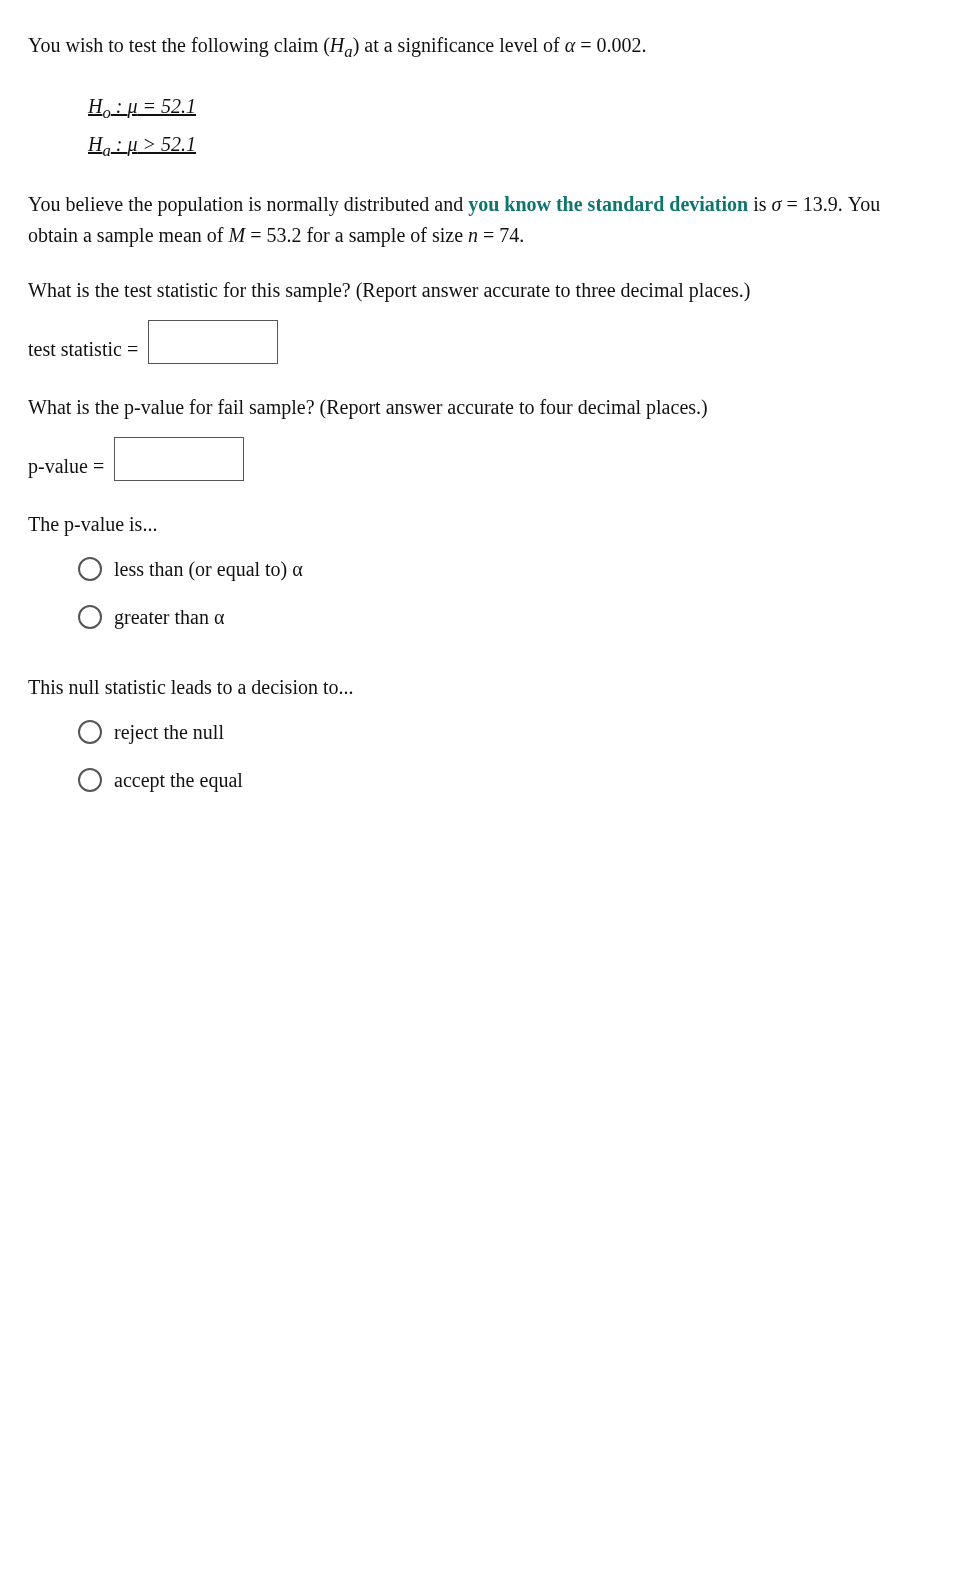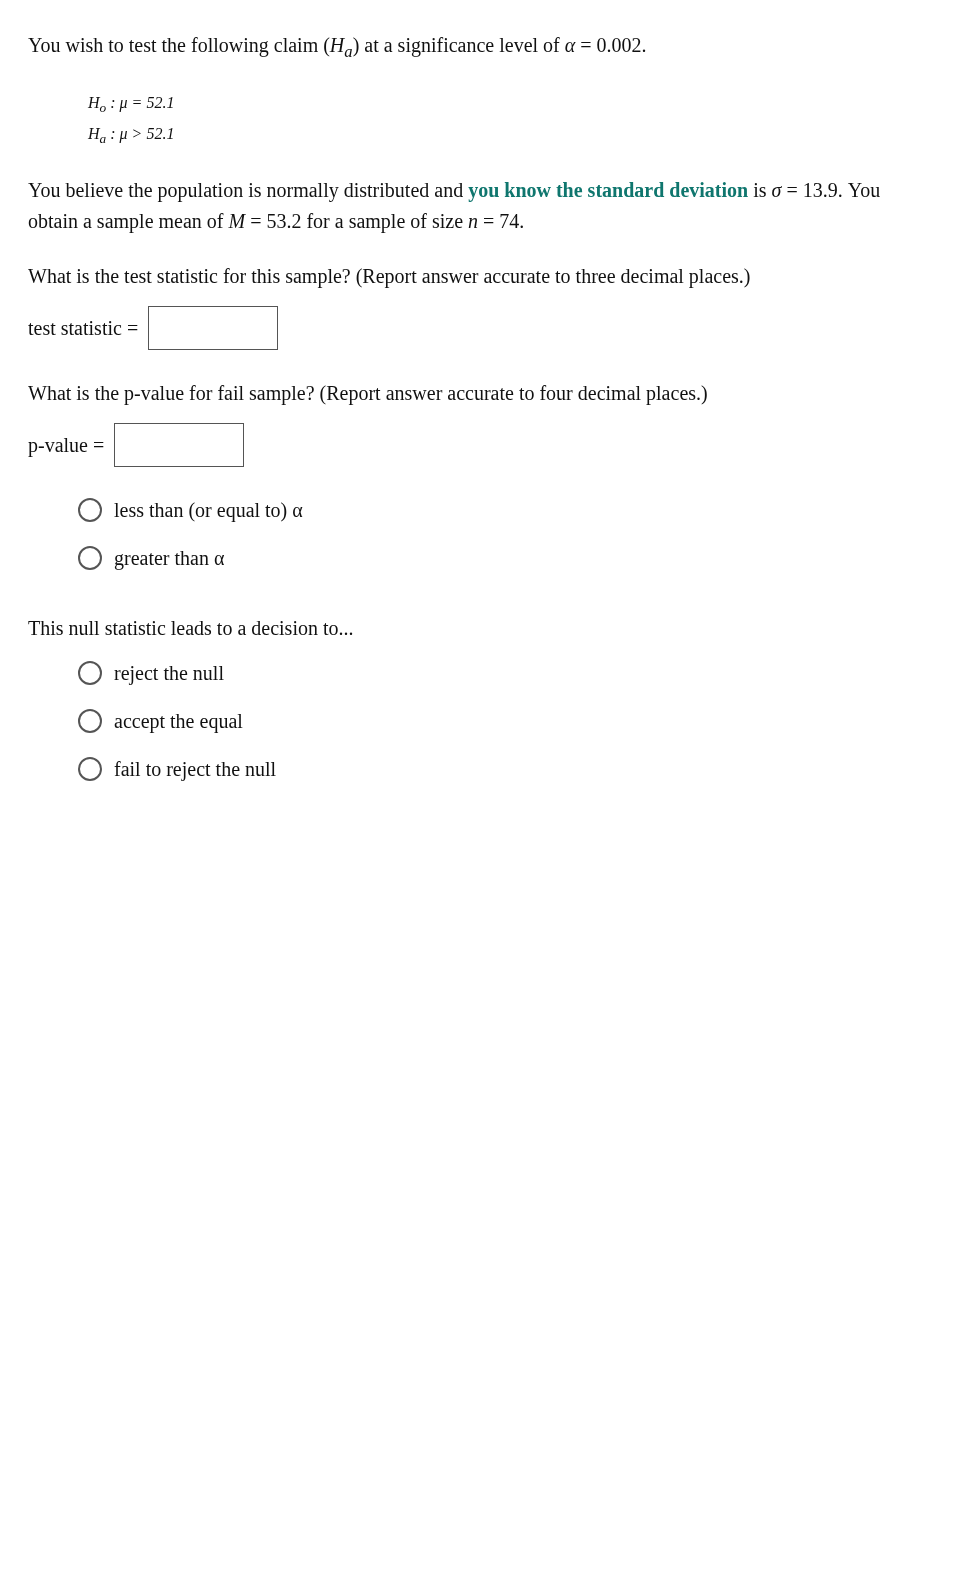--- a/index.html
+++ b/index.html
@@ -28,44 +28,45 @@
       line-height: 1.55;
       margin-bottom: 24px;
     }
 
     .hypotheses {
       margin-left: 60px;
       margin-bottom: 24px;
     }
 
     .hypothesis-line {
-      font-size: 16px;
+      font-size: 20px;
       font-style: italic;
       line-height: 1.7;
+      text-decoration: underline;
     }
 
     .blue-bold {
       color: #0f766e;
       font-weight: bold;
       font-style: normal;
     }
 
     .math {
       font-style: italic;
     }
 
     .question-text {
       font-size: 20px;
       line-height: 1.55;
       margin-bottom: 14px;
     }
 
     .input-row {
       display: flex;
-      align-items: center;
+      align-items: flex-end;
       gap: 10px;
       margin-bottom: 28px;
       font-size: 20px;
     }
 
     .input-row label {
       font-size: 20px;
     }
 
     .answer-input {
@@ -137,20 +138,21 @@
 
 <div class="section">
   <div class="question-text">What is the p-value for fail sample? (Report answer accurate to four decimal places.)</div>
   <div class="input-row">
     <label>p-value =</label>
     <input type="text" class="answer-input" aria-label="p-value answer" placeholder="" style="">
   </div>
 </div>
 
 <div class="section">
+  <div class="question-text">The p-value is...</div>
   <div class="radio-group">
     <div class="radio-option">
       <span class="radio-circle"></span>
       <span>less than (or equal to) α</span>
     </div>
     <div class="radio-option">
       <span class="radio-circle"></span>
       <span>greater than α</span>
     </div>
   </div>
@@ -160,18 +162,14 @@
   <div class="question-text">This null statistic leads to a decision to...</div>
   <div class="radio-group">
     <div class="radio-option">
       <span class="radio-circle"></span>
       <span>reject the null</span>
     </div>
     <div class="radio-option">
       <span class="radio-circle"></span>
       <span>accept the equal</span>
     </div>
-    <div class="radio-option">
-      <span class="radio-circle"></span>
-      <span>fail to reject the null</span>
-    </div>
   </div>
 </div>
 
 </body></html>

